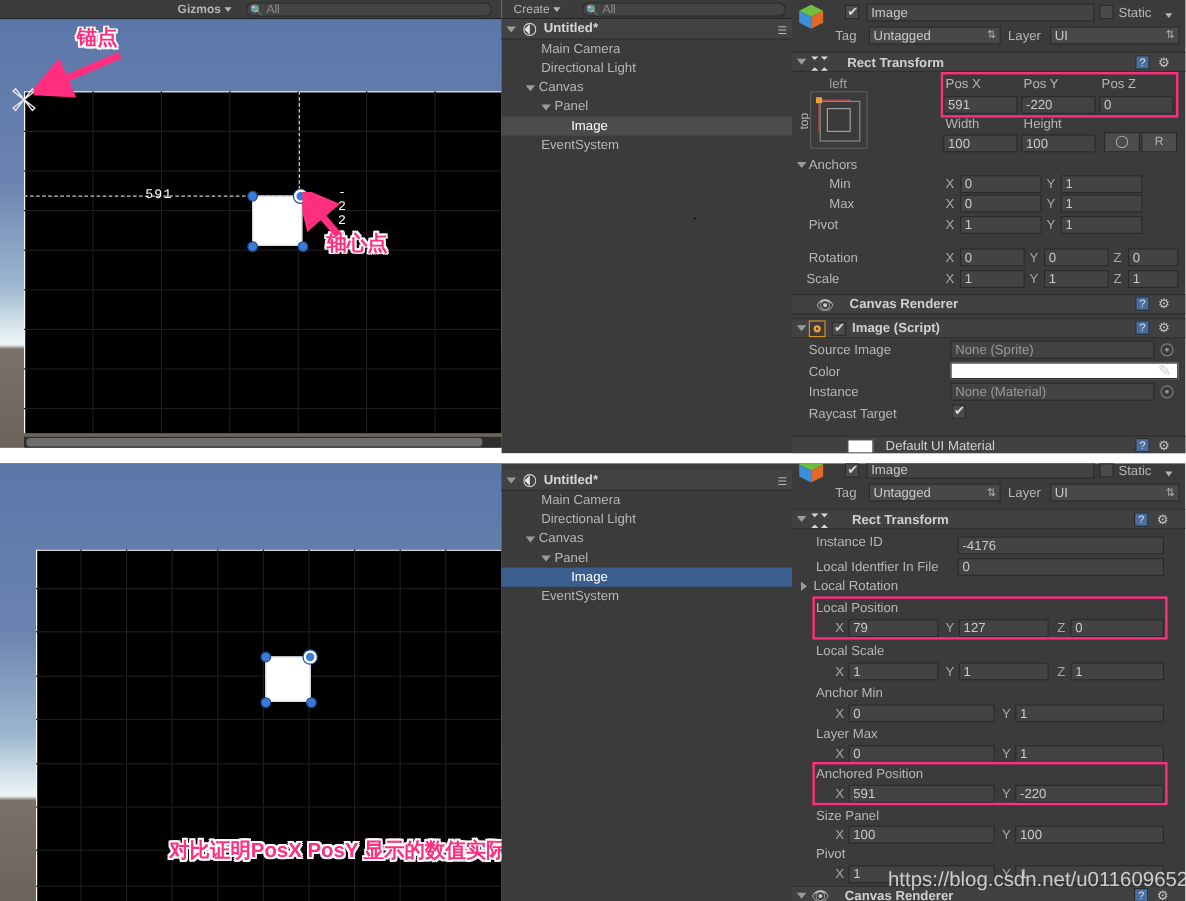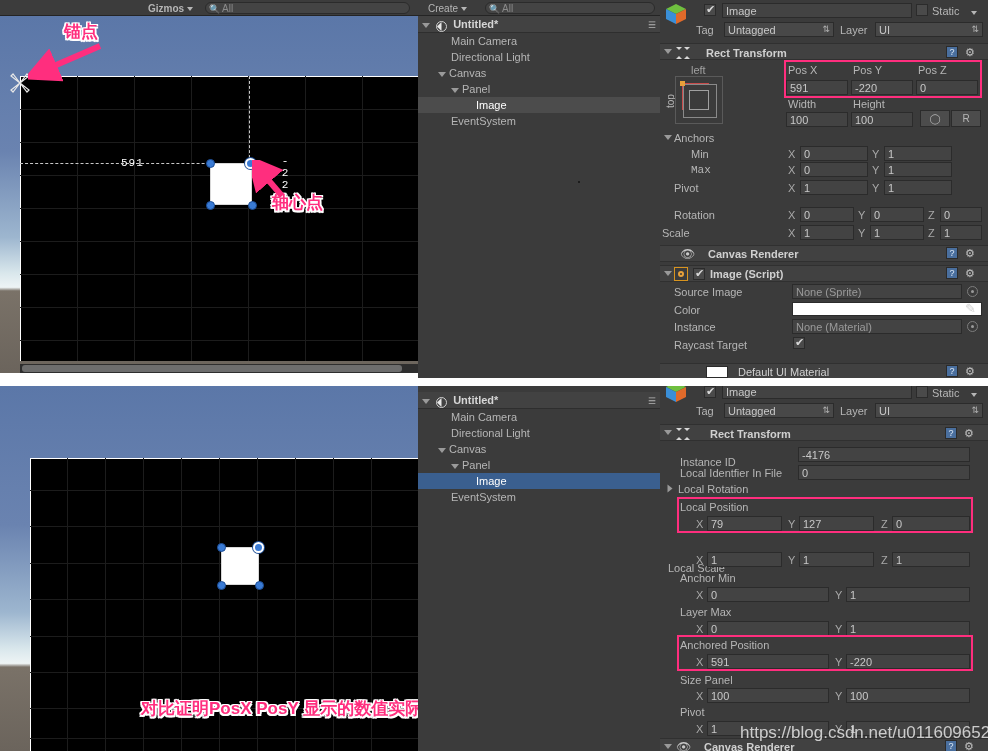--- a/index.html
+++ b/index.html
@@ -318,41 +318,41 @@
 
     <i class="tri" style="position:absolute;left:4px;top:135px;"></i>
     <div class="label" style="left:14px;top:132px;">Anchors</div>
 
     <div class="label" style="left:31px;top:148px;">Min</div>
     <div class="axis" style="left:128px;top:148px;">X</div>
     <div class="field" style="left:140px;top:146px;width:68px;">0</div>
     <div class="axis" style="left:212px;top:148px;">Y</div>
     <div class="field" style="left:224px;top:146px;width:68px;">1</div>
 
-    <div class="label" style="left:31px;top:164px;font-family:Liberation Mono, monospace;">Max</div>
+    <div class="label" style="left:31px;top:164px;">Max</div>
     <div class="axis" style="left:128px;top:164px;">X</div>
     <div class="field" style="left:140px;top:162px;width:68px;">0</div>
     <div class="axis" style="left:212px;top:164px;">Y</div>
     <div class="field" style="left:224px;top:162px;width:68px;">1</div>
 
     <div class="label" style="left:14px;top:182px;">Pivot</div>
     <div class="axis" style="left:128px;top:182px;">X</div>
     <div class="field" style="left:140px;top:180px;width:68px;">1</div>
     <div class="axis" style="left:212px;top:182px;">Y</div>
     <div class="field" style="left:224px;top:180px;width:68px;">1</div>
 
     <div class="label" style="left:14px;top:209px;">Rotation</div>
     <div class="axis" style="left:128px;top:209px;">X</div>
     <div class="field" style="left:140px;top:207px;width:54px;">0</div>
     <div class="axis" style="left:198px;top:209px;">Y</div>
     <div class="field" style="left:210px;top:207px;width:54px;">0</div>
     <div class="axis" style="left:268px;top:209px;">Z</div>
     <div class="field" style="left:280px;top:207px;width:42px;">0</div>
 
-    <div class="label" style="left:2px;top:227px;">Scale</div>
+    <div class="label" style="left:12px;top:227px;">Scale</div>
     <div class="axis" style="left:128px;top:227px;">X</div>
     <div class="field" style="left:140px;top:225px;width:54px;">1</div>
     <div class="axis" style="left:198px;top:227px;">Y</div>
     <div class="field" style="left:210px;top:225px;width:54px;">1</div>
     <div class="axis" style="left:268px;top:227px;">Z</div>
     <div class="field" style="left:280px;top:225px;width:42px;">1</div>
 
     <div class="comp-header" style="top:245px;"></div>
     <div class="eye" style="left:20px;top:247px;">👁</div>
     <div class="comp-title" style="left:48px;top:248px;">Canvas Renderer</div>
@@ -492,39 +492,39 @@
             <polygon points="16,1 10,1 13,4"></polygon>
           <polygon points="2,13 8,13 5,10"></polygon>
             <polygon points="16,13 10,13 13,10"></polygon>
         </g>
       </svg>
     </div>
     <div class="comp-title" style="left:50px;top:42px;">Rect Transform</div>
     <div class="help-icon" style="left:285px;top:41px;">?</div>
     <div class="gear" style="left:304px;top:41px;">⚙</div>
 
-    <div class="label" style="left:20px;top:70px;">Instance ID</div>
+    <div class="label" style="left:20px;top:60px;">Instance ID</div>
     <div class="field" style="left:138px;top:61px;width:172px;">-4176</div>
 
     <div class="label" style="left:20px;top:81px;overflow:hidden;width:118px;">Local Identfier In File</div>
     <div class="field" style="left:138px;top:79px;width:172px;">0</div>
 
     <i class="tri" style="position:absolute;left:6px;top:100px;transform:rotate(-90deg);"></i>
     <div class="label" style="left:18px;top:97px;">Local Rotation</div>
 
     <div class="label" style="left:20px;top:115px;">Local Position</div>
     <div class="axis" style="left:36px;top:132px;">X</div>
     <div class="field" style="left:47px;top:130px;width:75px;">79</div>
     <div class="axis" style="left:128px;top:132px;">Y</div>
     <div class="field" style="left:139px;top:130px;width:75px;">127</div>
     <div class="axis" style="left:221px;top:132px;">Z</div>
     <div class="field" style="left:232px;top:130px;width:78px;">0</div>
     <div class="hl-box" style="left:17px;top:111px;width:296px;height:36px;"></div>
 
-    <div class="label" style="left:8px;top:151px;margin-top:25px;">Local Scale</div>
+    <div class="label" style="left:20px;top:151px;">Local Scale</div>
     <div class="axis" style="left:36px;top:168px;">X</div>
     <div class="field" style="left:47px;top:166px;width:75px;">1</div>
     <div class="axis" style="left:128px;top:168px;">Y</div>
     <div class="field" style="left:139px;top:166px;width:75px;">1</div>
     <div class="axis" style="left:221px;top:168px;">Z</div>
     <div class="field" style="left:232px;top:166px;width:78px;">1</div>
 
     <div class="label" style="left:20px;top:186px;">Anchor Min</div>
     <div class="axis" style="left:36px;top:203px;">X</div>
     <div class="field" style="left:47px;top:201px;width:122px;">0</div>

